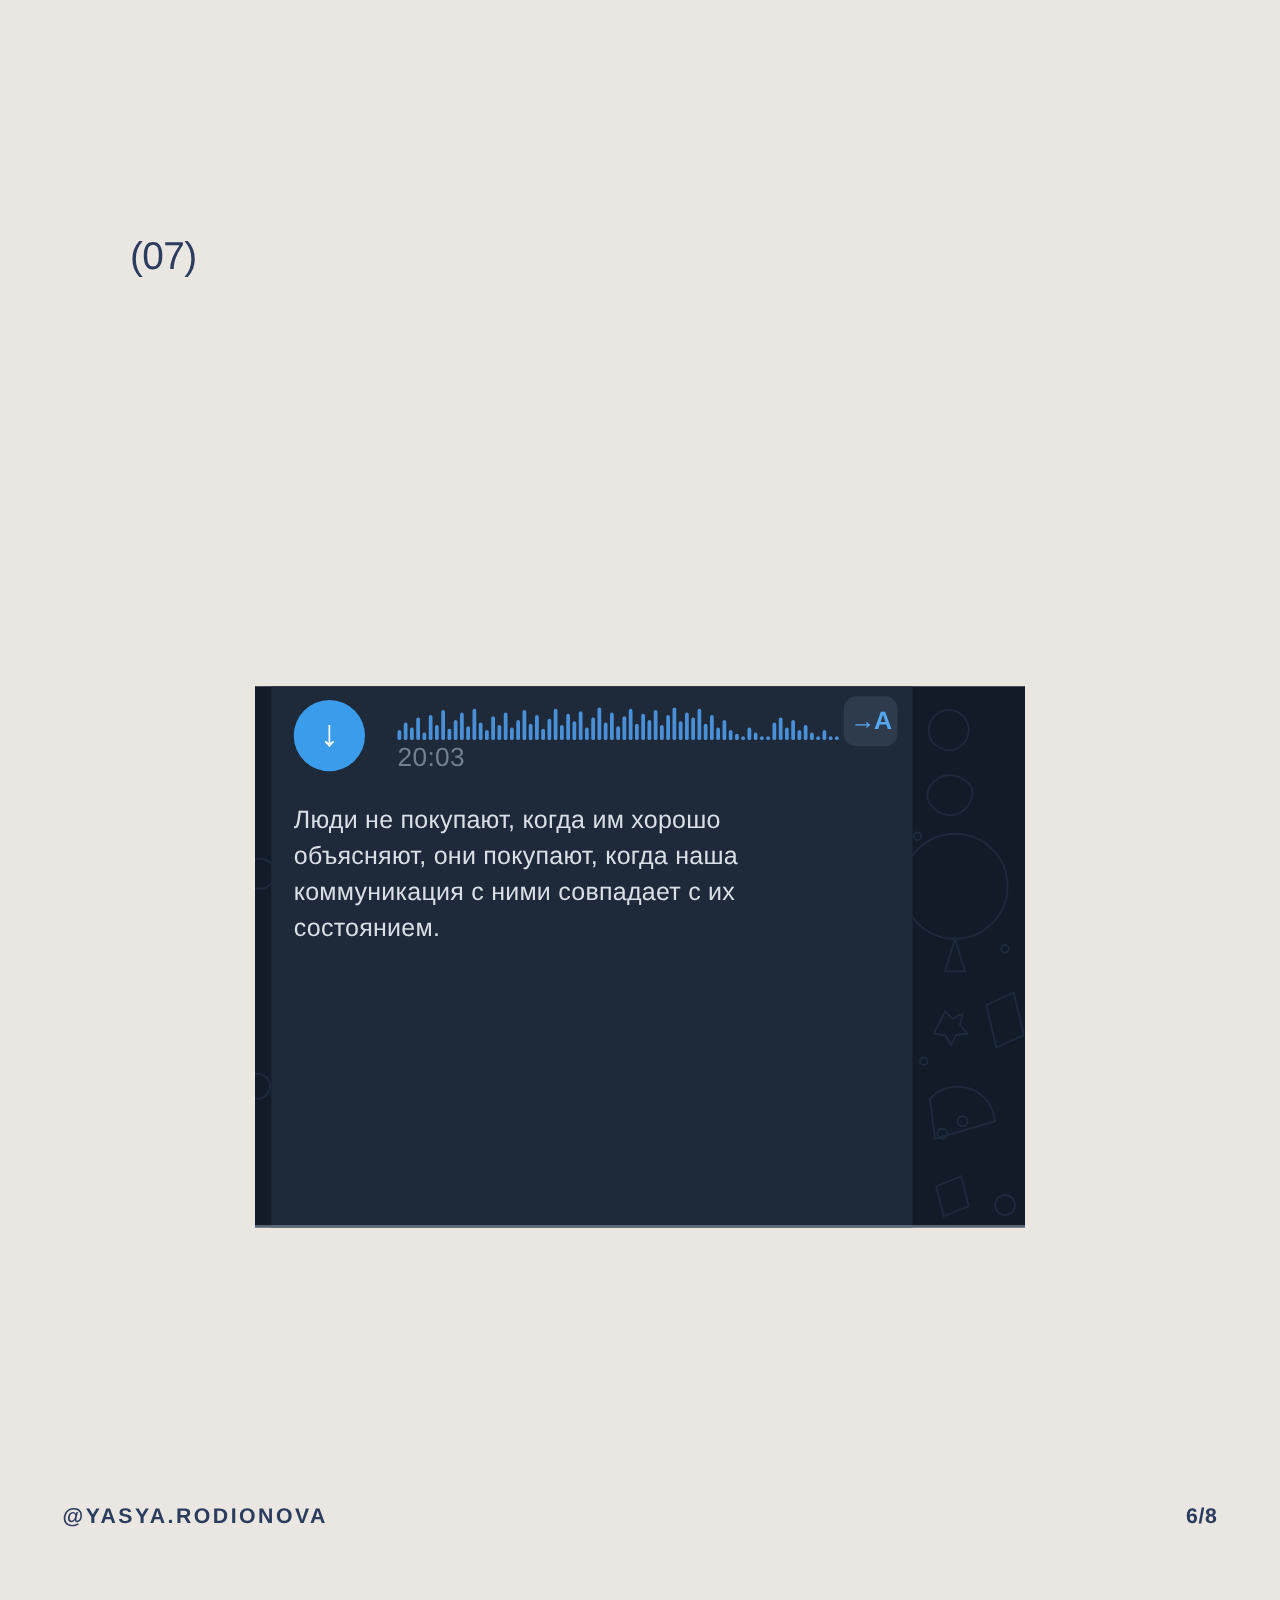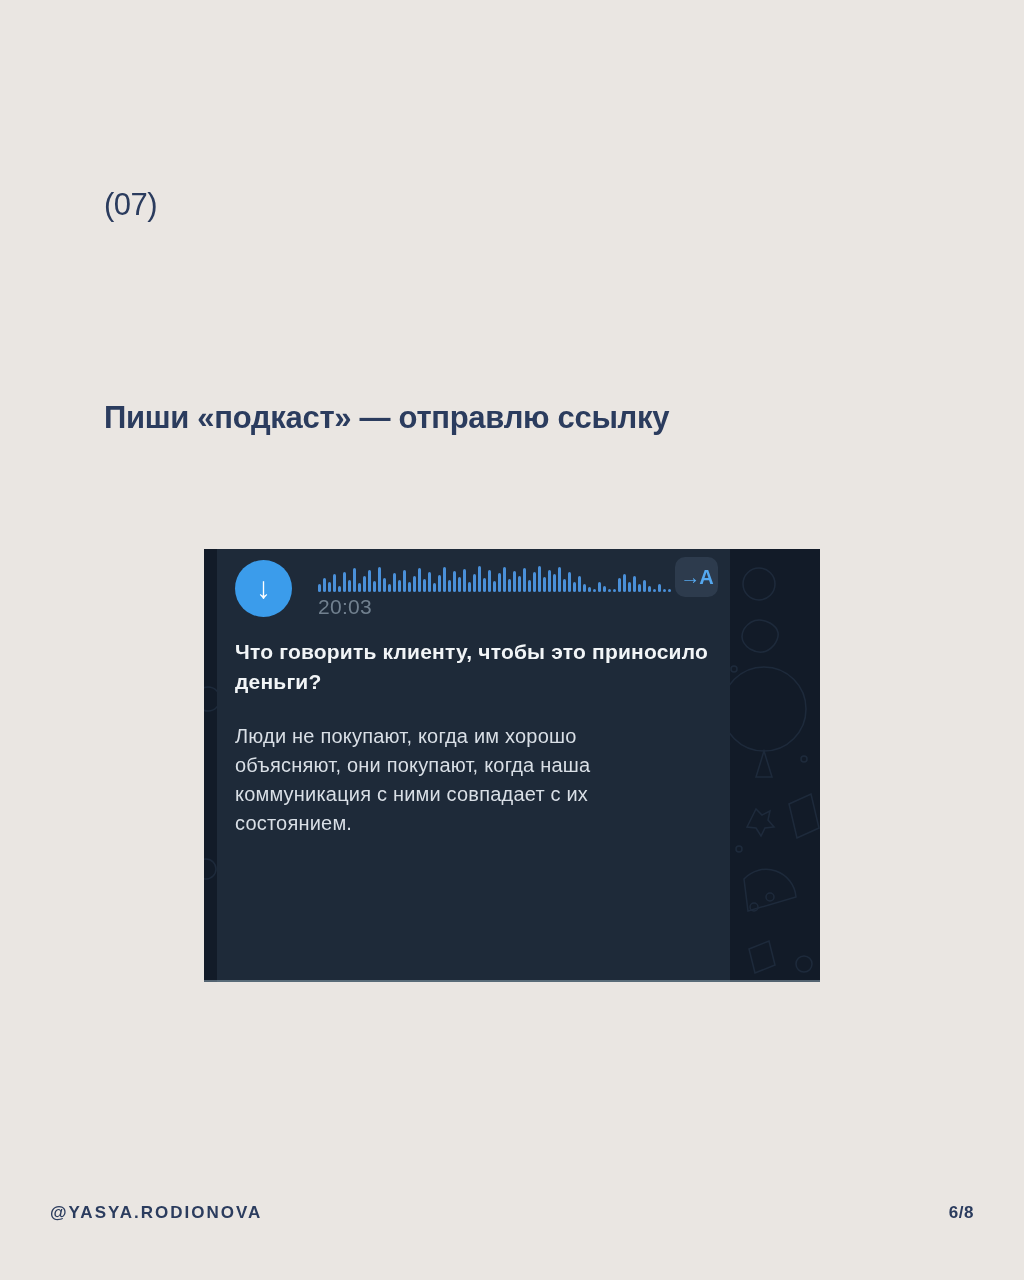--- a/index.html
+++ b/index.html
@@ -125,21 +125,20 @@
   }
 </style>
 </head>
 <body>
 
 <div class="slide">
 
   <div class="slide-number">(07)</div>
 
 
-  <div class="cta">Пиши «подкаст» — отправлю ссылку</div>
 
   <div class="screenshot">
 
     <svg class="chat-pattern" viewBox="0 0 616 433" xmlns="http://www.w3.org/2000/svg" fill="none" stroke="#33465F" stroke-width="1.5">
       <circle cx="555" cy="35" r="16"></circle>
       <path d="M540 80 q10 -14 26 -6 q14 8 4 22 q-10 12 -24 4 q-12 -8 -6 -20"></path>
       <circle cx="560" cy="160" r="42"></circle>
       <path d="M560 202 l-8 26 h16 z"></path>
       <path d="M585 255 l22 -10 8 34 -22 10 z"></path>
       <path d="M548 268 l4 -8 6 6 8 -4 -2 9 6 7 -9 1 -4 8 -5 -8 -9 -1 z"></path>
@@ -236,22 +235,20 @@
               <span class="wf-bar" style="height: 3px;"></span>
             </div>
           <div class="timestamp">20:03</div>
         </div>
       </div>
 
       <div class="translate-btn">
         <span>→A</span>
       </div>
 
-      <div class="msg-title">Что говорить клиенту, чтобы это приносило
-деньги?</div>
 
       <div class="msg-body first">Люди не покупают, когда им хорошо
 объясняют, они покупают, когда наша
 коммуникация с ними совпадает с их
 состоянием.</div>
 
 
     </div>
 
     <div class="bottom-line"></div>

